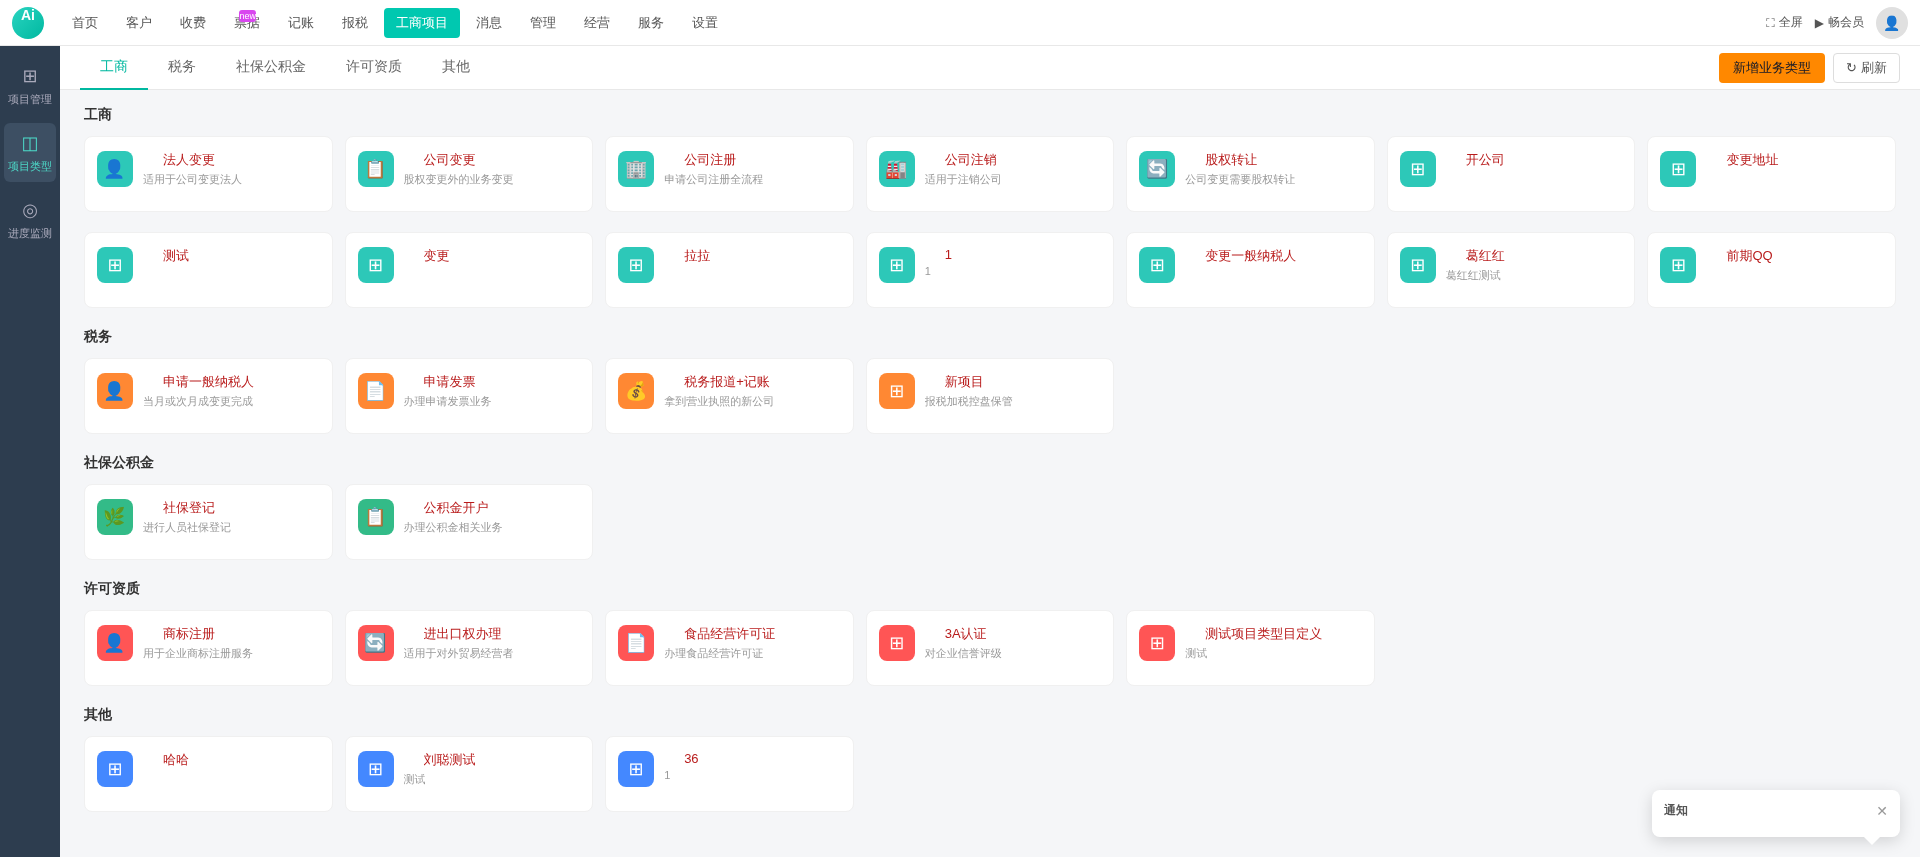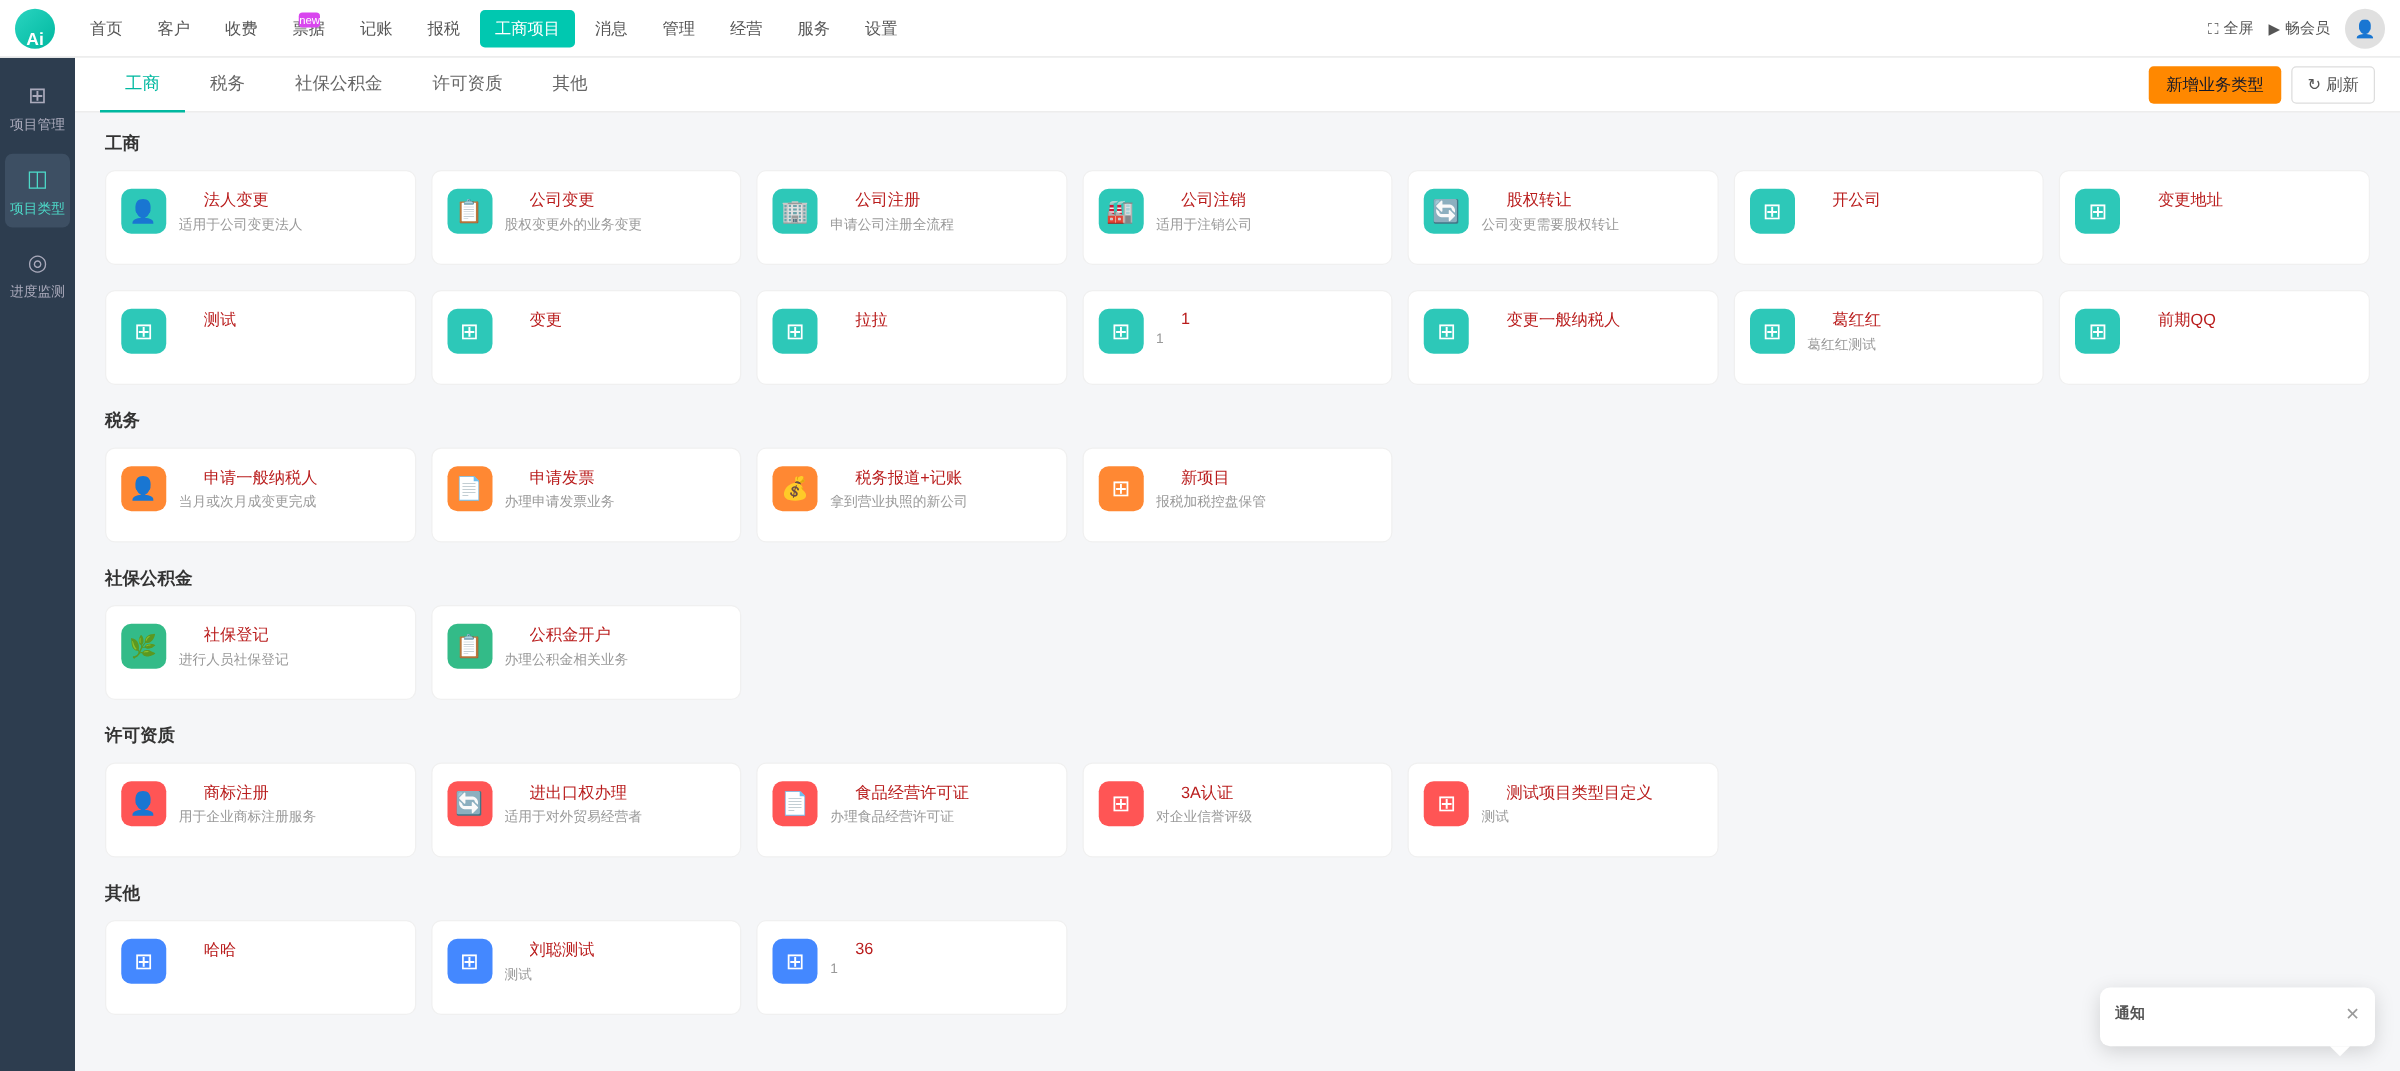--- a/index.html
+++ b/index.html
@@ -14,21 +14,21 @@
       padding: 0 12px;
       border-bottom: 1px solid #e8e8e8;
       flex-shrink: 0;
       position: relative;
       z-index: 100;
     }
     .top-nav-logo {
       width: 32px; height: 32px;
       background: linear-gradient(135deg, #2ad4c0, #00b8a0);
       border-radius: 50%;
-      display: flex; align-items: flex-end; justify-content: center;
+      display: flex; align-items: flex-start; justify-content: center;
       color: white; font-weight: bold; font-size: 14px;
       margin-right: 16px;
     }
     .nav-items {
       display: flex;
       align-items: center;
       gap: 4px;
       flex: 1;
     }
     .nav-item {
@@ -236,21 +236,21 @@
       white-space: nowrap;
       overflow: hidden;
       text-overflow: ellipsis;
     }
 
     
     .notification-popup {
       position: fixed;
       bottom: 20px;
       right: 20px;
-      width: 220px;
+      width: 248px;
       background: white;
       border-radius: 8px;
       box-shadow: 0 4px 16px rgba(0,0,0,0.15);
       padding: 12px;
       font-size: 12px;
       color: #555;
       z-index: 1000;
     }
     .notification-popup-header {
       display: flex;

